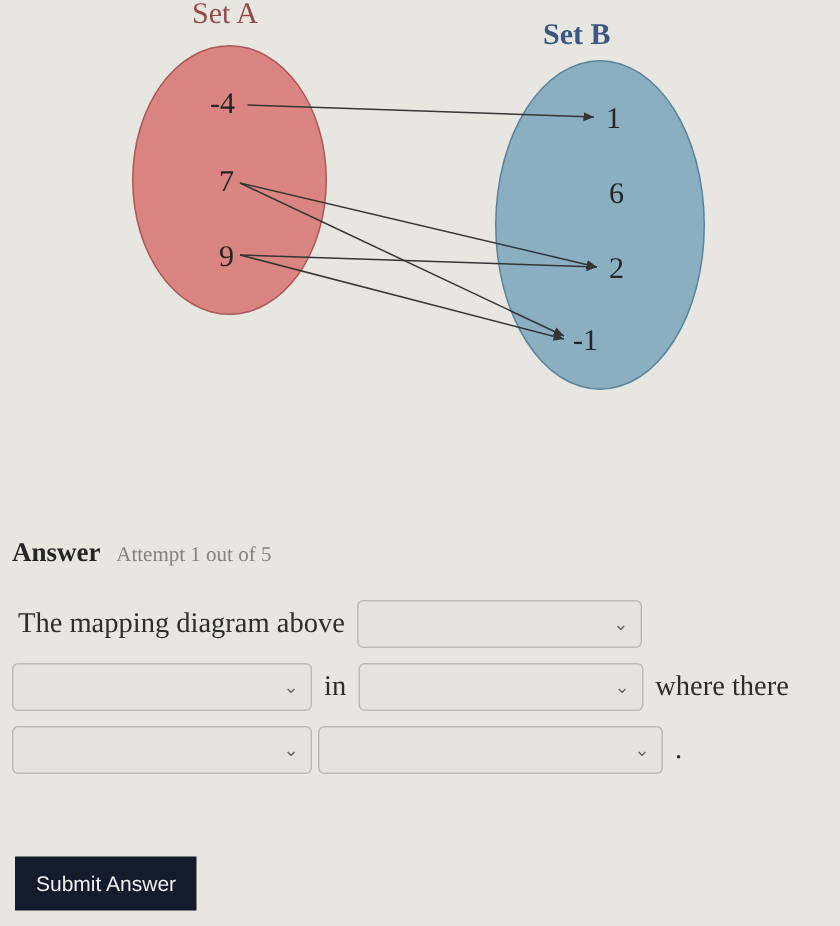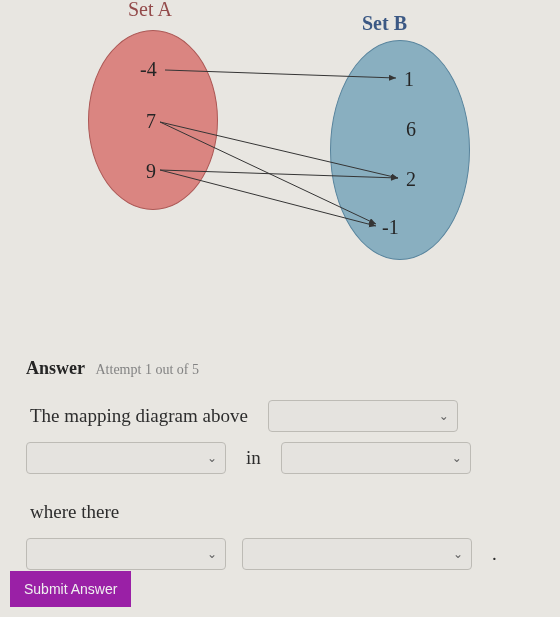--- a/index.html
+++ b/index.html
@@ -6,31 +6,31 @@
     body { font-family: Georgia, 'Times New Roman', serif; width: 560px; height: 617px; background: #e8e6e1; color: #2a2a2a; overflow: hidden; position: relative; }
     .page { width: 100%; height: 100%; position: relative; filter: brightness(0.96) contrast(0.95); }
     .diagram-area { position: relative; width: 100%; height: 320px; }
     .set-label { position: absolute; font-size: 20px; color: #9a4a4a; }
     .set-label.a { left: 128px; top: -2px; }
     .set-label.b { left: 362px; top: 12px; color: #3a5a8a; font-weight: bold; }
     .oval { position: absolute; border-radius: 50%; }
     .oval-a { left: 88px; top: 30px; width: 130px; height: 180px; background: #e88b87; border: 1.5px solid #b65a57; }
     .oval-b { left: 330px; top: 40px; width: 140px; height: 220px; background: #8fb9cc; border: 1.5px solid #5a8aa5; }
     .elem { position: absolute; font-size: 20px; color: #222; }
-    .answer-section { position: absolute; top: 350px; left: 0; right: 0; padding: 8px 10px 0 26px; }
+    .answer-section { position: absolute; top: 350px; left: 0; right: 0; padding: 8px 10px 0 8px; }
     .answer-header { font-size: 18px; margin-bottom: 18px; }
     .answer-header strong { font-weight: bold; color: #222; }
     .attempt { color: #888; font-size: 14px; margin-left: 6px; }
     .sentence { font-size: 19px; line-height: 38px; display: block; }
-    .sentence-row { display: flex; align-items: center; flex-wrap: wrap; gap: 16px; margin-bottom: 4px; }
+    .sentence-row { display: flex; align-items: center; flex-wrap: wrap; gap: 4px; margin-bottom: 4px; }
     .dropdown { display: inline-flex; align-items: center; justify-content: flex-end; background: #f4f2ee; border: 1px solid #c8c6c0; border-radius: 4px; height: 32px; padding: 0 8px; position: relative; min-width: 100px; color: #777; }
     .chev { font-size: 12px; color: #666; }
     .static { padding: 0 4px; }
     .submit-row { position: absolute; bottom: 10px; left: 10px; }
-    .submit-btn { background: #a21caf; color: #fff; font-family: Arial, sans-serif; font-size: 14px; padding: 10px 14px; border: none; cursor: pointer; }
+    .submit-btn { background: #0f172a; color: #fff; font-family: Arial, sans-serif; font-size: 14px; padding: 10px 14px; border: none; cursor: pointer; }
     svg.arrows { position: absolute; left: 0; top: 0; width: 560px; height: 320px; pointer-events: none; }
   </style>
 </head>
 <body>
 
 <div class="page">
 
   <div class="diagram-area">
     <div class="set-label a">Set A</div>
     <div class="set-label b">Set B</div>

